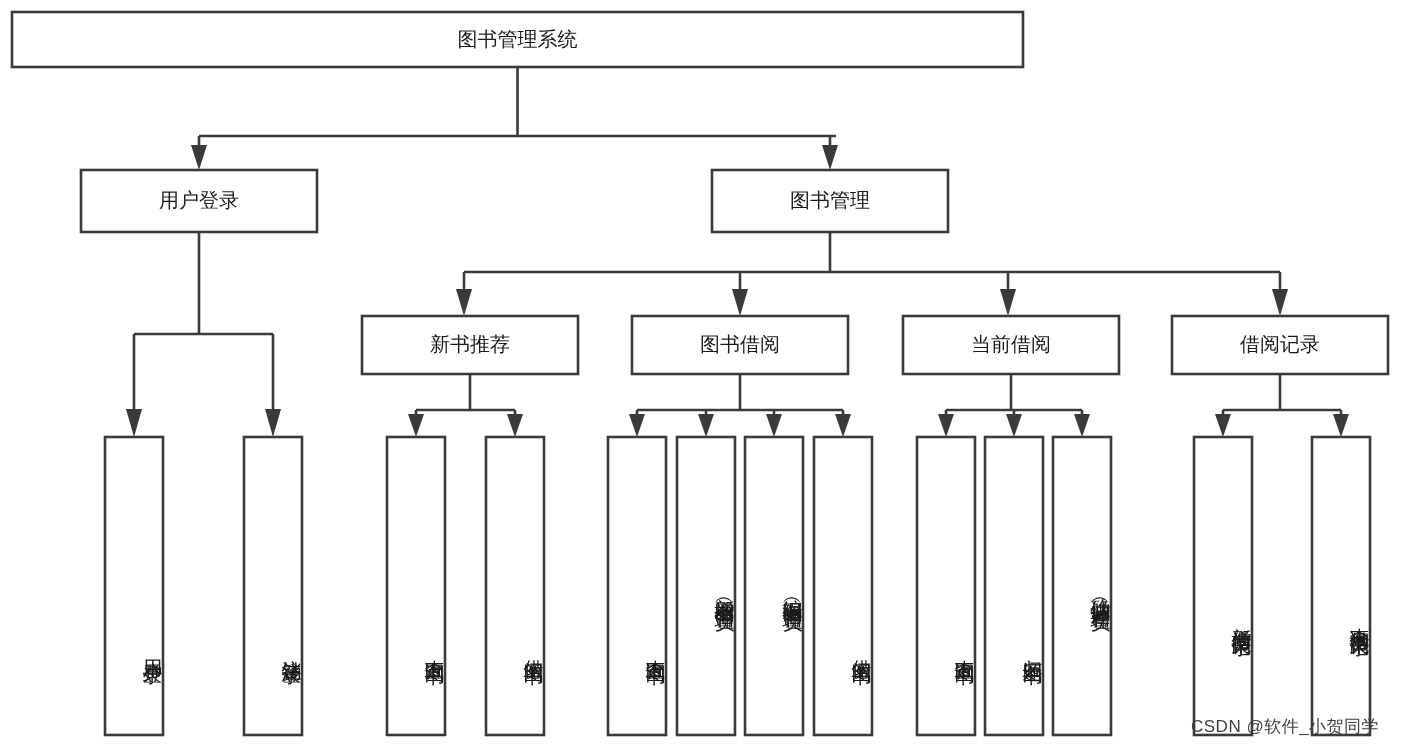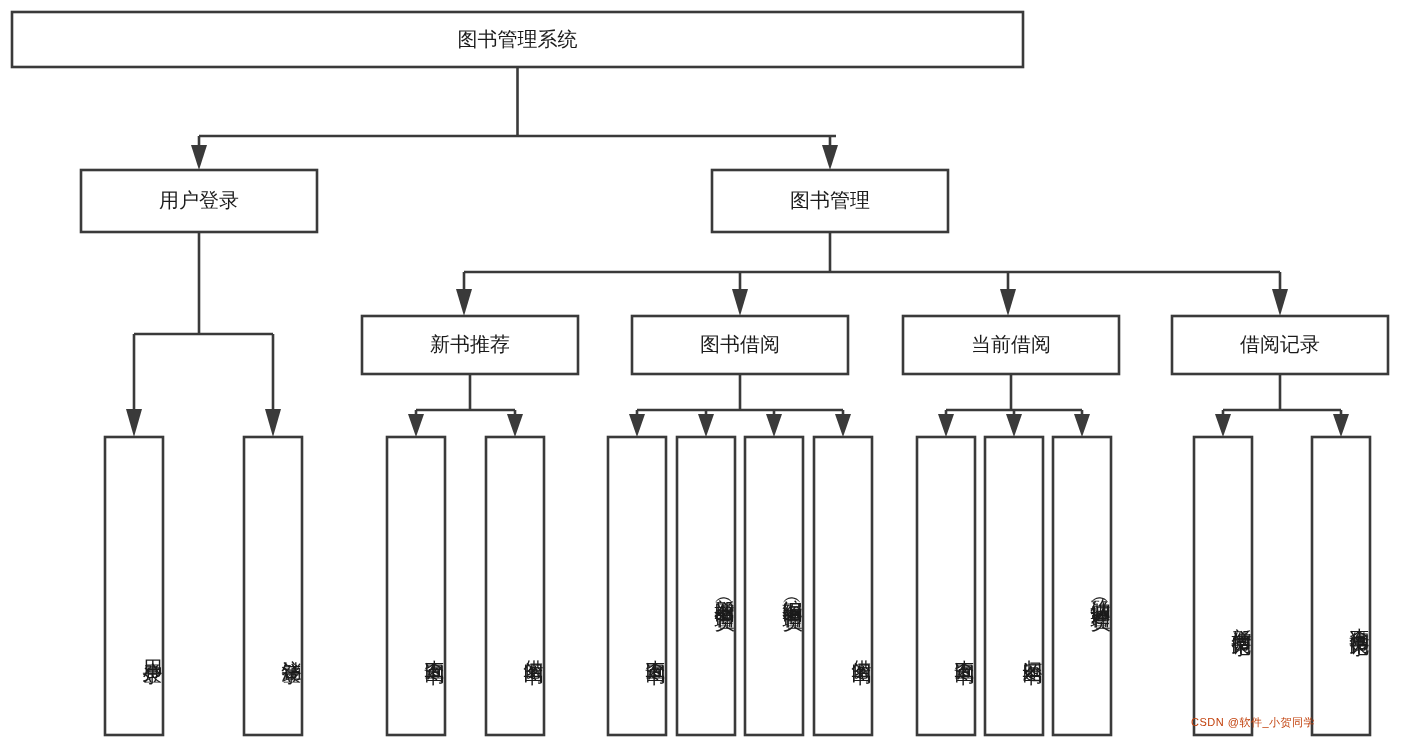--- a/index.html
+++ b/index.html
@@ -59,22 +59,22 @@
     line-height: 1.06;
     letter-spacing: 2px;
     color: #1b1b1b;
     white-space: nowrap;
     pointer-events: none;
   }
   .watermark {
     position: absolute;
     left: 1191px;
     top: 715px;
-    font-size: 11px;
-    color: #c2410c;
+    font-size: 17px;
+    color: #404040;
     font-family: "Liberation Sans", "DejaVu Sans", sans-serif;
     letter-spacing: 0.5px;
     white-space: nowrap;
   }
 </style>
 </head>
 <body>
 
 <div id="diagram-root">
 

